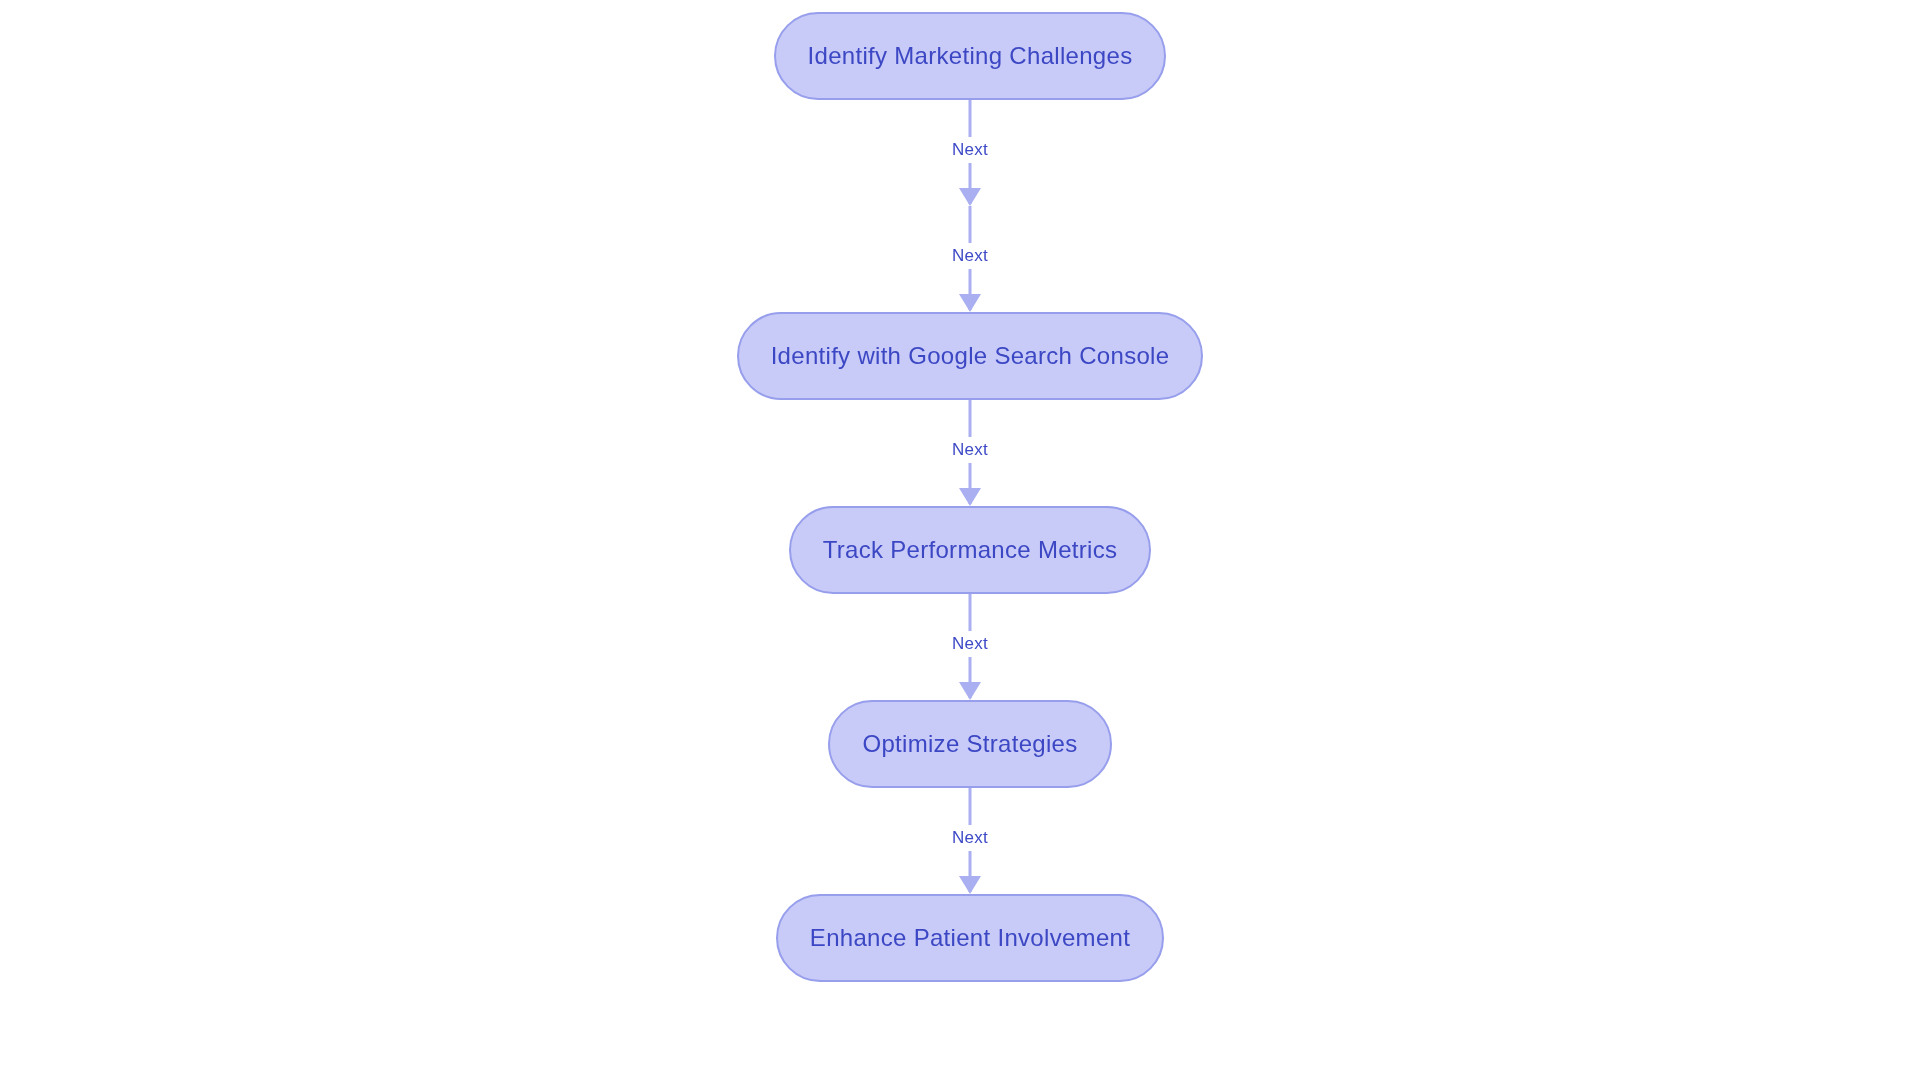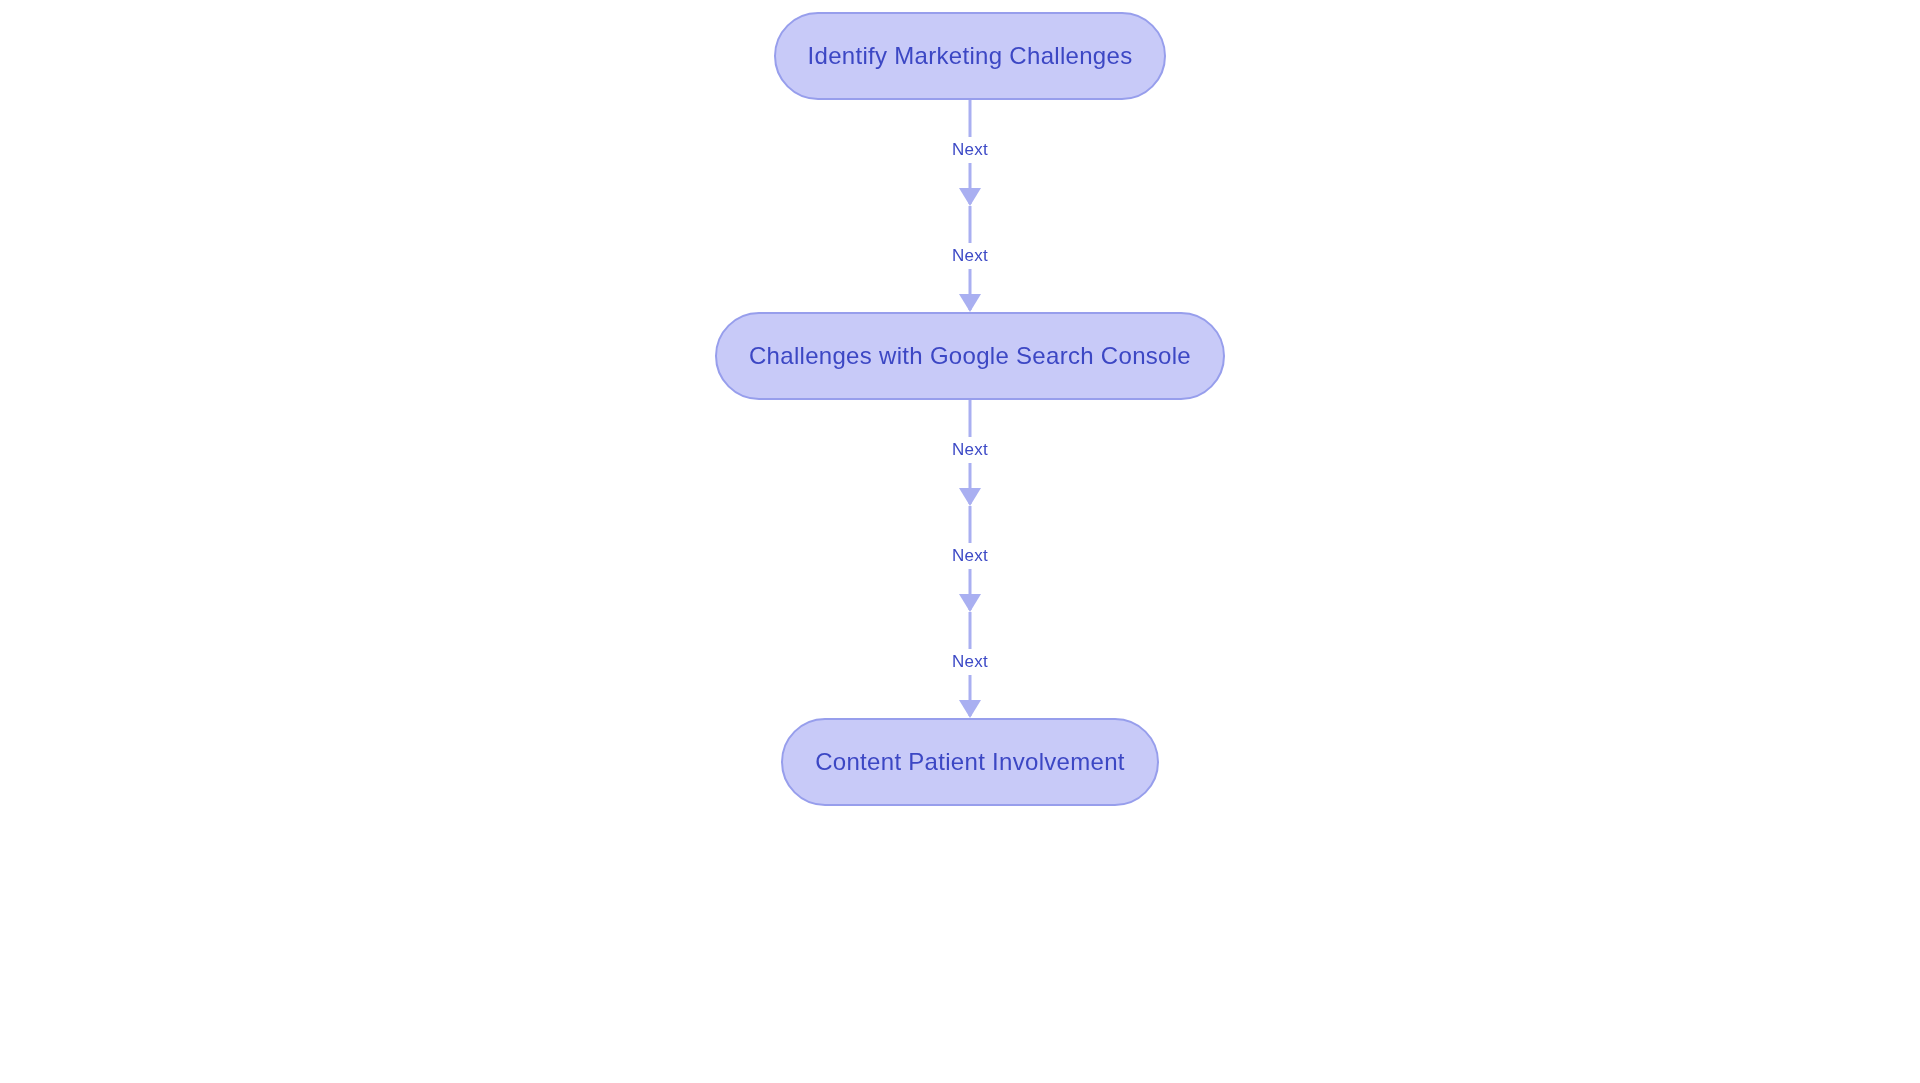--- a/index.html
+++ b/index.html
@@ -96,40 +96,46 @@
   </div>
 
 
   <div class="edge">
     <div class="edge-line"></div>
     <div class="edge-label">Next</div>
     <div class="edge-arrowhead"></div>
   </div>
 
   <div class="node">
-    <span class="node-label">Challenges with Google Search Console</span>
+    <span class="node-label">Identify with Google Search Console</span>
   </div>
 
   <div class="edge">
     <div class="edge-line"></div>
     <div class="edge-label">Next</div>
     <div class="edge-arrowhead"></div>
   </div>
 
-
-  <div class="edge">
-    <div class="edge-line"></div>
-    <div class="edge-label">Next</div>
-    <div class="edge-arrowhead"></div>
+  <div class="node">
+    <span class="node-label">Track Performance Metrics</span>
   </div>
-
 
   <div class="edge">
     <div class="edge-line"></div>
     <div class="edge-label">Next</div>
     <div class="edge-arrowhead"></div>
   </div>
 
   <div class="node">
-    <span class="node-label">Content Patient Involvement</span>
+    <span class="node-label">Optimize Strategies</span>
+  </div>
+
+  <div class="edge">
+    <div class="edge-line"></div>
+    <div class="edge-label">Next</div>
+    <div class="edge-arrowhead"></div>
+  </div>
+
+  <div class="node">
+    <span class="node-label">Enhance Patient Involvement</span>
   </div>
 
 </div>
 
 </body></html>

